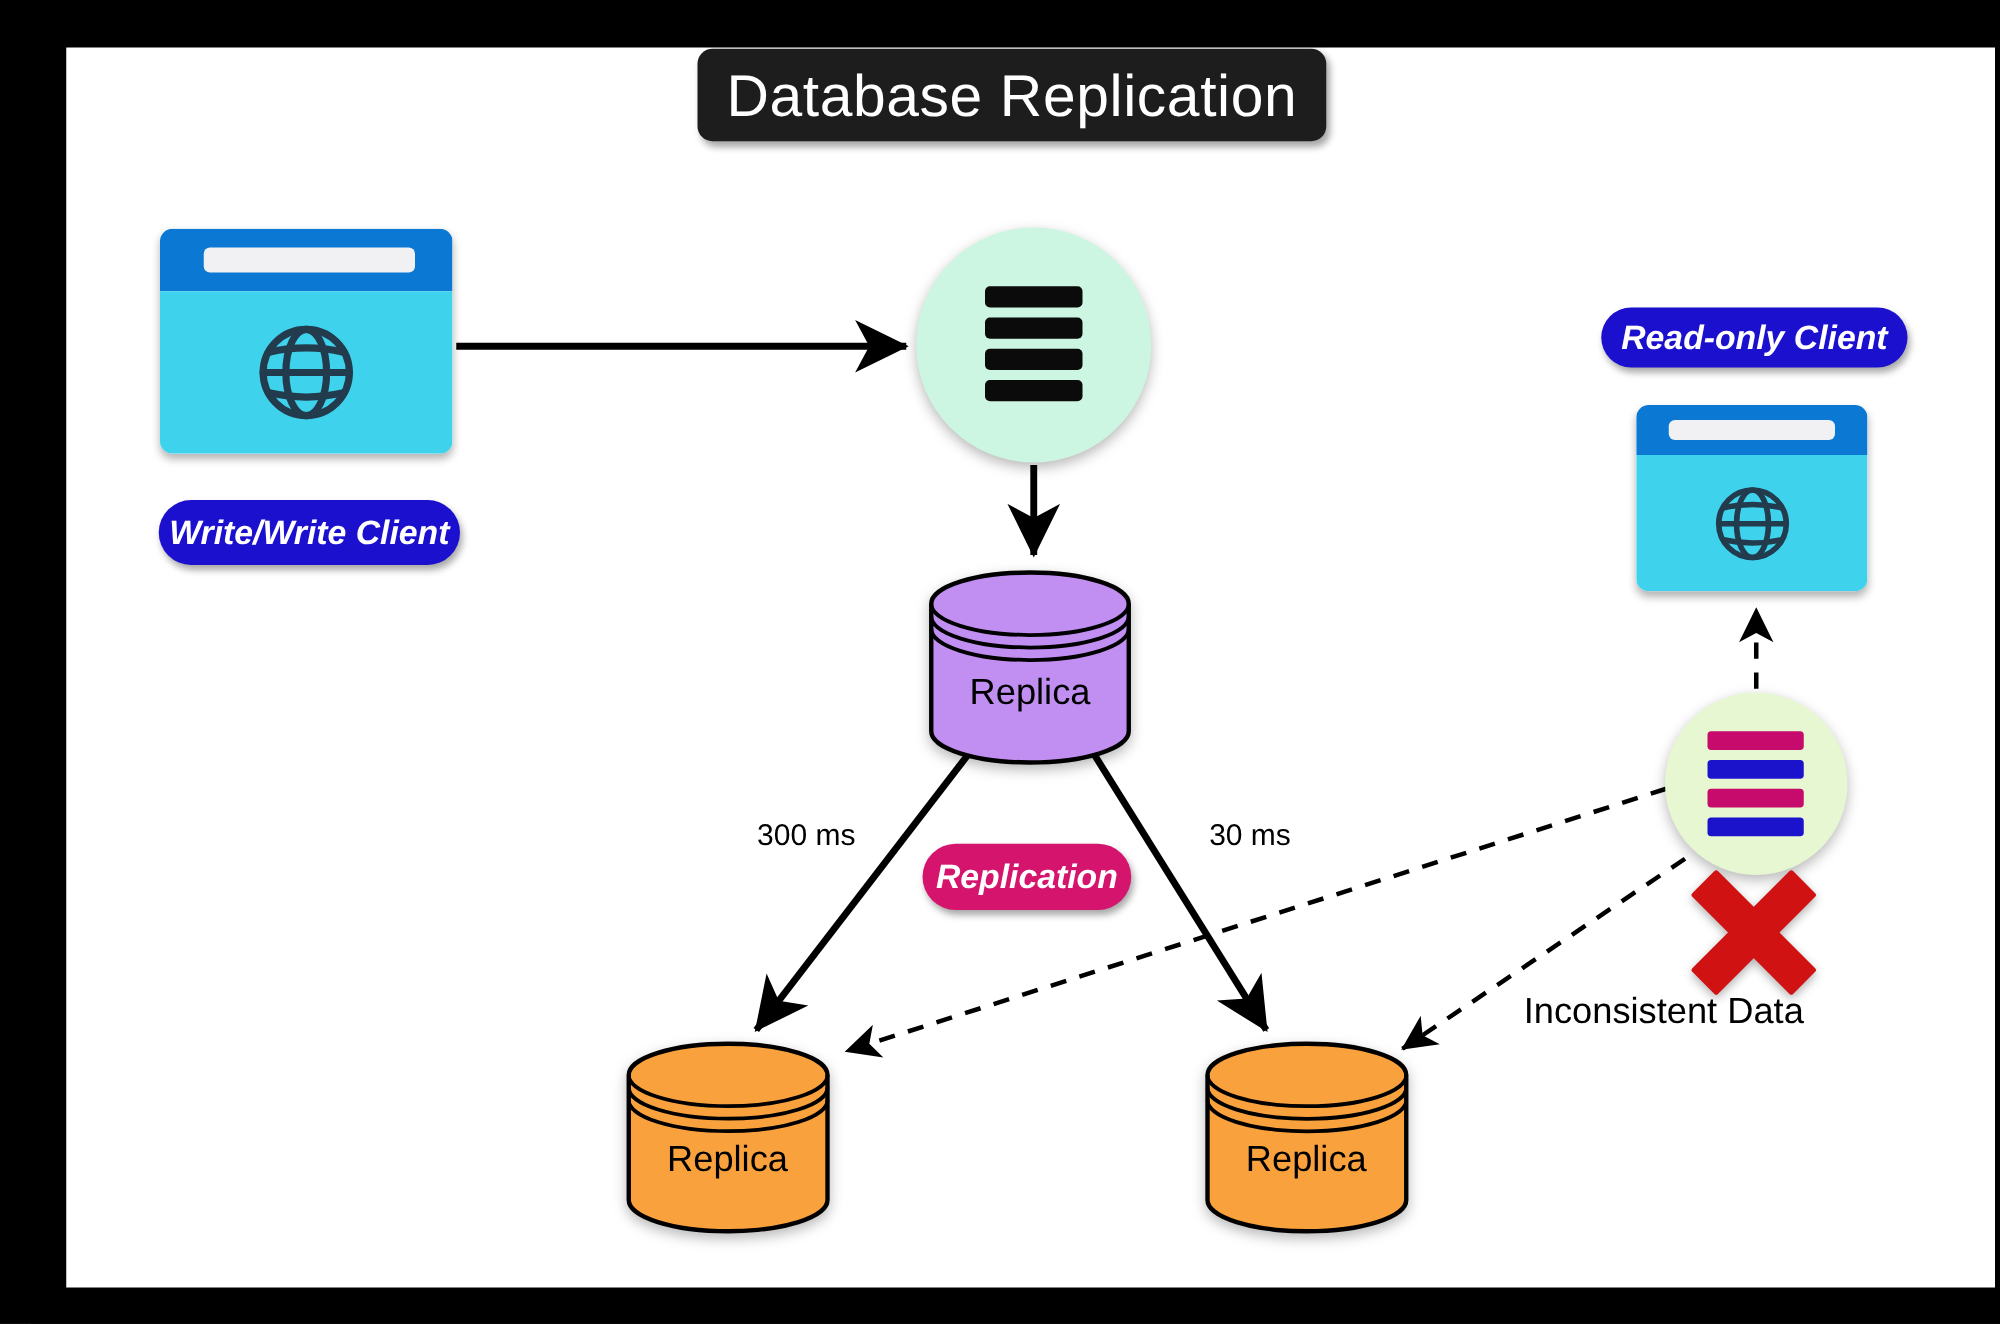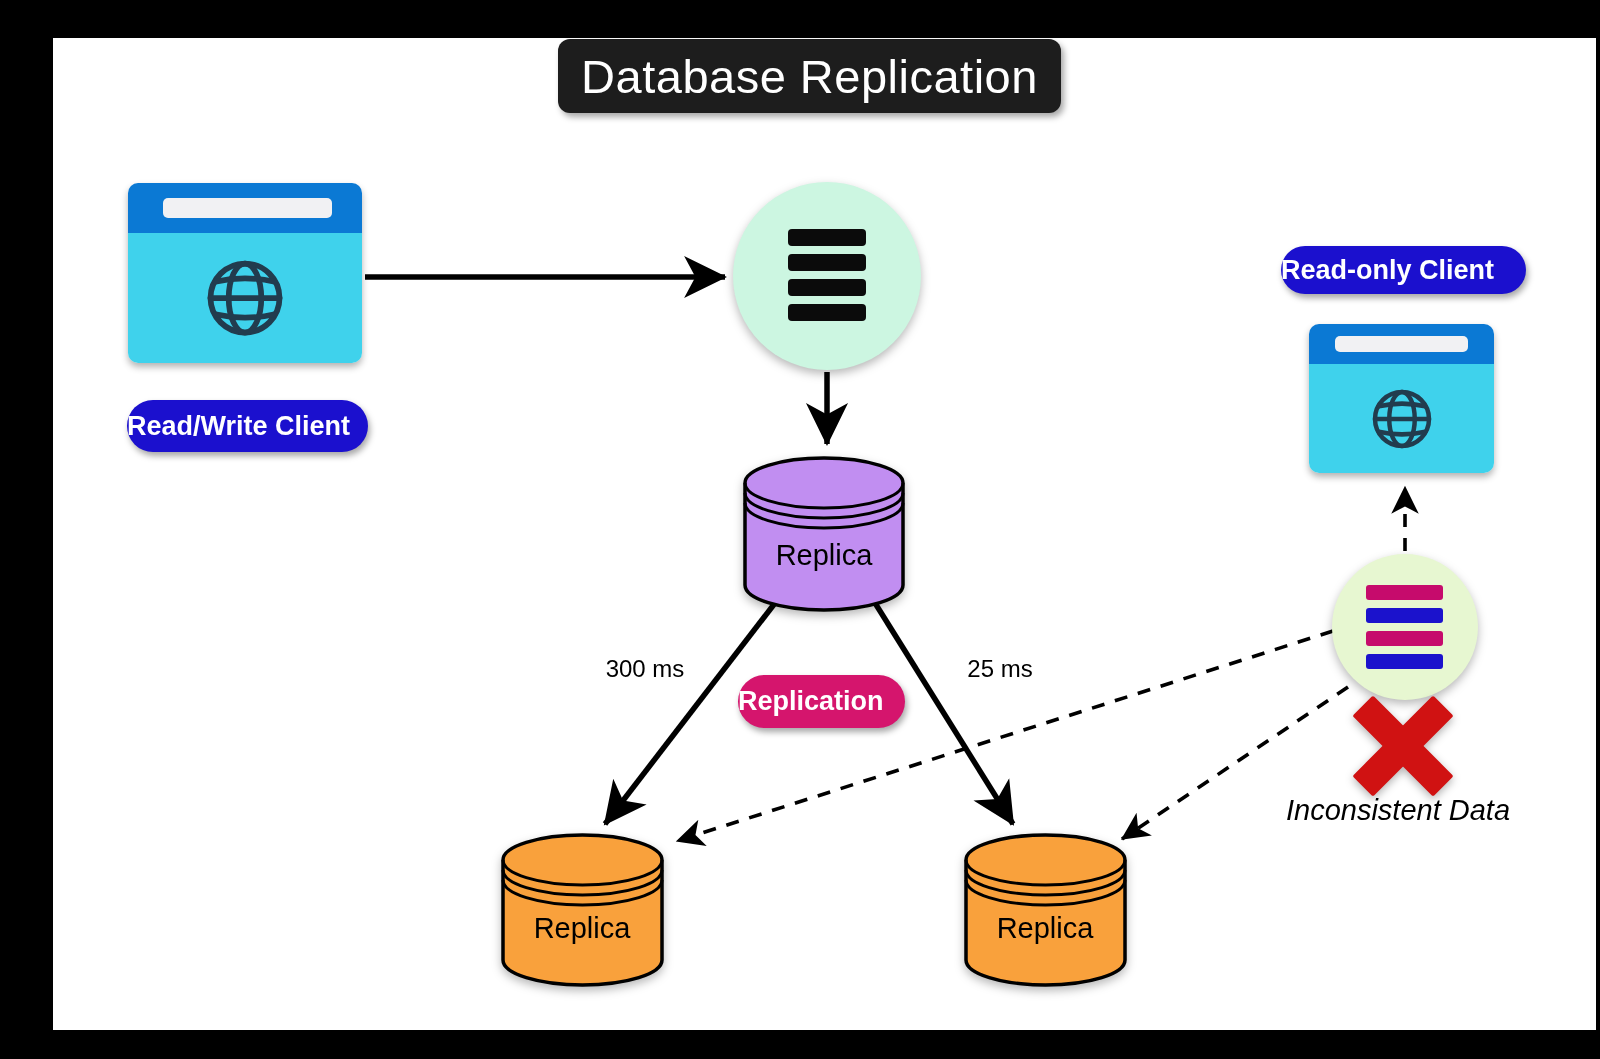--- a/index.html
+++ b/index.html
@@ -24,22 +24,22 @@
   .browser-lg{left:103px;top:183px;width:234px;height:180px;}
   .browser-lg .bar{height:50px;}
   .browser-lg .addr{left:35px;top:15px;width:169px;height:20px;}
   .browser-lg .bodyarea{top:50px;}
   .browser-sm{left:1284px;top:324px;width:185px;height:149px;}
   .browser-sm .bar{height:40px;}
   .browser-sm .addr{left:26px;top:12px;width:133px;height:16px;}
   .browser-sm .bodyarea{top:40px;}
 
   .pill{background:var(--accent-blue-pill,#1b10ce);color:#fff;font-weight:bold;
-    border-radius:28px;display:flex;align-items:center;justify-content:flex-start;
-    font-size:27px;box-shadow:2px 4px 6px rgba(0,0,0,.35);}
+    border-radius:28px;display:flex;align-items:center;justify-content:center;
+    font-size:27px;box-shadow:2px 4px 6px rgba(0,0,0,.35);font-style:italic;}
   .pill-rw{left:102px;top:400px;width:241px;height:52px;}
   .pill-ro{left:1256px;top:246px;width:245px;height:48px;}
   .pill-repl{left:713px;top:675px;width:167px;height:53px;
     background:var(--replication-pill,#d5156d);border-radius:27px;}
 
   .lbl{color:#000;font-size:24px;}
   .db-lbl{color:#000;font-size:29px;}
 </style>
 </head>
 <body>
@@ -120,21 +120,21 @@
           <circle cx="48" cy="48" r="36"></circle>
           <ellipse cx="48" cy="48" rx="17" ry="36"></ellipse>
           <line x1="12" y1="48" x2="84" y2="48"></line>
           <path d="M17 31 Q48 24 79 31"></path>
           <path d="M17 65 Q48 72 79 65"></path>
         </g>
       </svg>
     </div>
   </div>
   <div class="abs pill pill-rw">
-    <span>Read/Write Client</span>
+    <span>Write/Write Client</span>
   </div>
 
   <div class="abs pill pill-ro">
     <span>Read-only Client</span>
   </div>
   <div class="abs browser browser-sm">
     <div class="bar">
       <div class="addr"></div>
     </div>
     <div class="bodyarea">
@@ -148,20 +148,20 @@
         </g>
       </svg>
     </div>
   </div>
 
   <div class="abs pill pill-repl">
     <span>Replication</span>
   </div>
 
   <div class="abs lbl center-txt" style="left:620px;top:669px;">300 ms</div>
-  <div class="abs lbl center-txt" style="left:975px;top:669px;">25 ms</div>
+  <div class="abs lbl center-txt" style="left:975px;top:669px;">30 ms</div>
 
   <div class="abs db-lbl center-txt" style="left:799px;top:555px;">Replica</div>
   <div class="abs db-lbl center-txt" style="left:557px;top:928px;">Replica</div>
   <div class="abs db-lbl center-txt" style="left:1020px;top:928px;">Replica</div>
 
-  <div class="abs db-lbl center-txt" style="left:1373px;top:810px;font-style:italic;">Inconsistent Data</div>
+  <div class="abs db-lbl center-txt" style="left:1306px;top:810px;">Inconsistent Data</div>
 </div>
 
 </body></html>

